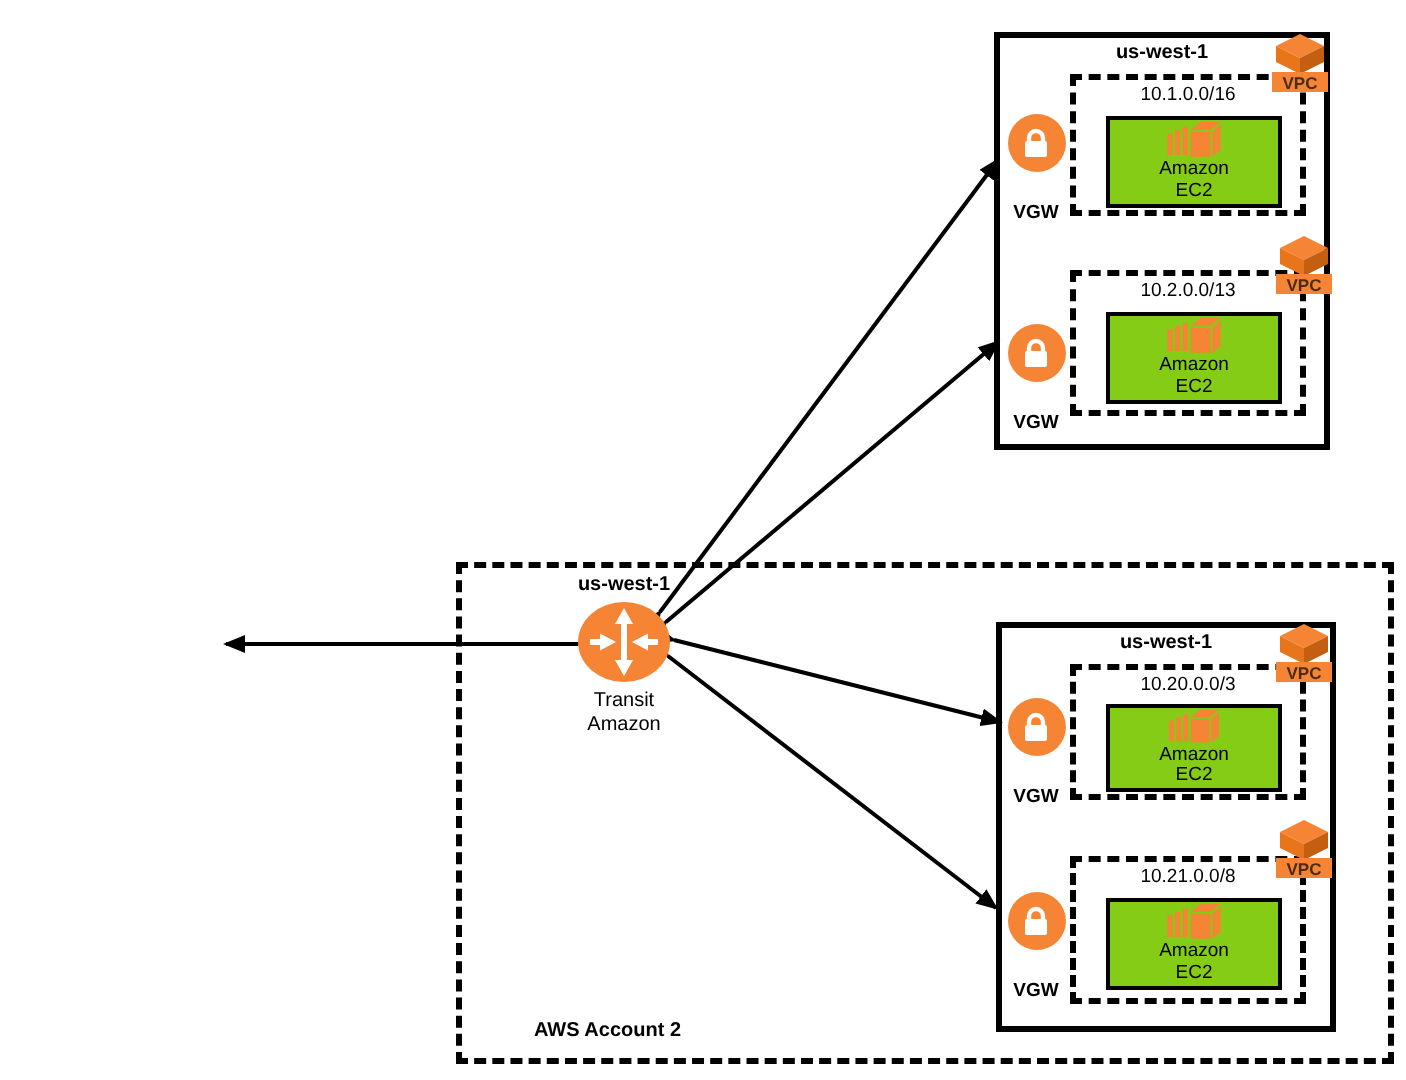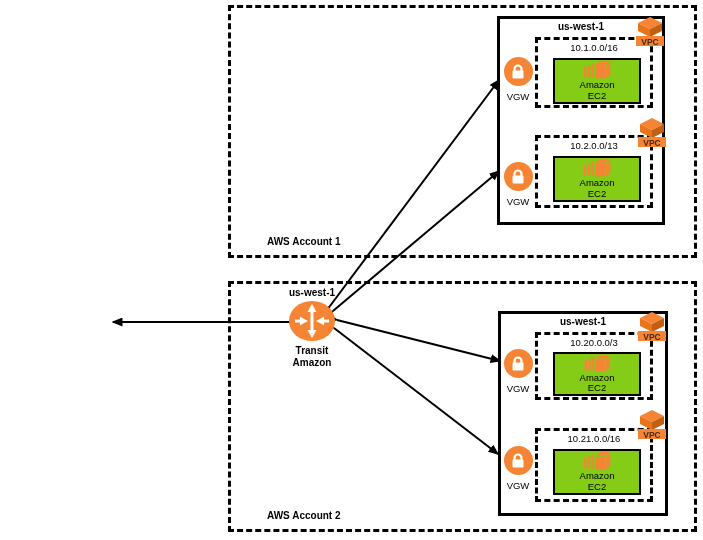--- a/index.html
+++ b/index.html
@@ -11,40 +11,37 @@
   .account-box{border:3px dashed #000;background:transparent;}
   .account-label{position:absolute;left:36px;bottom:8px;font-size:10px;font-weight:bold;}
   .region-box{border:3px solid #000;background:#fff;}
   .region-label{position:absolute;top:2px;left:0;width:100%;text-align:center;font-size:10px;font-weight:bold;}
   .vpc-box{border:3px dashed #000;background:#fff;}
   .cidr-label{position:absolute;top:2px;left:0;width:100%;text-align:center;font-size:9.5px;font-weight:normal;}
   .ec2-box{position:absolute;border:2px solid #000;background:#84cc16;display:flex;flex-direction:column;align-items:center;justify-content:center;}
   .ec2-text{font-size:9.5px;line-height:1.12;text-align:center;}
   .vgw-group{position:absolute;width:44px;display:flex;flex-direction:column;align-items:center;}
   .vgw-circle{width:29px;height:29px;border-radius:50%;background:#F58534;display:flex;align-items:center;justify-content:center;}
-  .vgw-label{font-size:9.5px;font-weight:normal;margin-top:5px;}
+  .vgw-label{font-size:9.5px;font-weight:bold;margin-top:15px;}
   .vpn-group{position:absolute;display:flex;flex-direction:column;align-items:center;width:60px;}
   .vpn-label{font-size:9.5px;line-height:1.15;text-align:center;margin-top:-2px;}
   .tgw-group{position:absolute;display:flex;flex-direction:column;align-items:center;width:90px;}
   .tgw-region{font-size:10px;font-weight:bold;margin-bottom:3px;}
   .tgw-ellipse{width:46px;height:40px;border-radius:50%;background:#F58534;display:flex;align-items:center;justify-content:center;}
-  .tgw-label{font-size:10px;font-weight:bold;line-height:1.18;text-align:center;margin-top:4px;}
+  .tgw-label{font-size:10px;font-weight:normal;line-height:1.18;text-align:center;margin-top:4px;}
   .vpc-icon{position:absolute;width:32px;height:34px;}
   svg{display:block;}
   .arrow-layer{position:absolute;left:0;top:0;z-index:5;pointer-events:none;}
   .icon-layer-above{z-index:6;}
 </style>
 </head>
 <body>
 
 <div id="canvas">
 
-  <div class="abs account-box" style="left:228px;top:5px;width:463px;height:247px;">
-    <div class="account-label">AWS Account 1</div>
-  </div>
 
   <div class="abs account-box" style="left:228px;top:281px;width:463px;height:245px;">
     <div class="account-label">AWS Account 2</div>
   </div>
 
   <div class="abs region-box" style="left:497px;top:16px;width:162px;height:203px;">
     <div class="region-label">us-west-1</div>
   </div>
 
   <div class="abs region-box" style="left:498px;top:311px;width:164px;height:199px;">
@@ -99,21 +96,21 @@
           <rect x="15" y="7" width="12" height="15"></rect>
           <polygon points="28,7 33,2.5 33,18 28,22"></polygon>
         </g>
       </svg>
       <div class="ec2-text">Amazon</div>
       <div class="ec2-text">EC2</div>
     </div>
   </div>
 
   <div class="abs vpc-box" style="left:535px;top:428px;width:112px;height:68px;">
-    <div class="cidr-label">10.21.0.0/16</div>
+    <div class="cidr-label">10.21.0.0/8</div>
     <div class="ec2-box" style="left:15px;top:18px;width:84px;height:42px;">
       <svg width="30" height="20" viewBox="0 0 34 24">
         <g fill="#F58534">
           <rect x="1" y="8" width="3.2" height="13"></rect>
           <rect x="5.6" y="6" width="3.2" height="15"></rect>
           <rect x="10.2" y="4" width="3.2" height="17"></rect>
           <polygon points="15,6 21,1 33,1 27,6"></polygon>
           <rect x="15" y="7" width="12" height="15"></rect>
           <polygon points="28,7 33,2.5 33,18 28,22"></polygon>
         </g>

